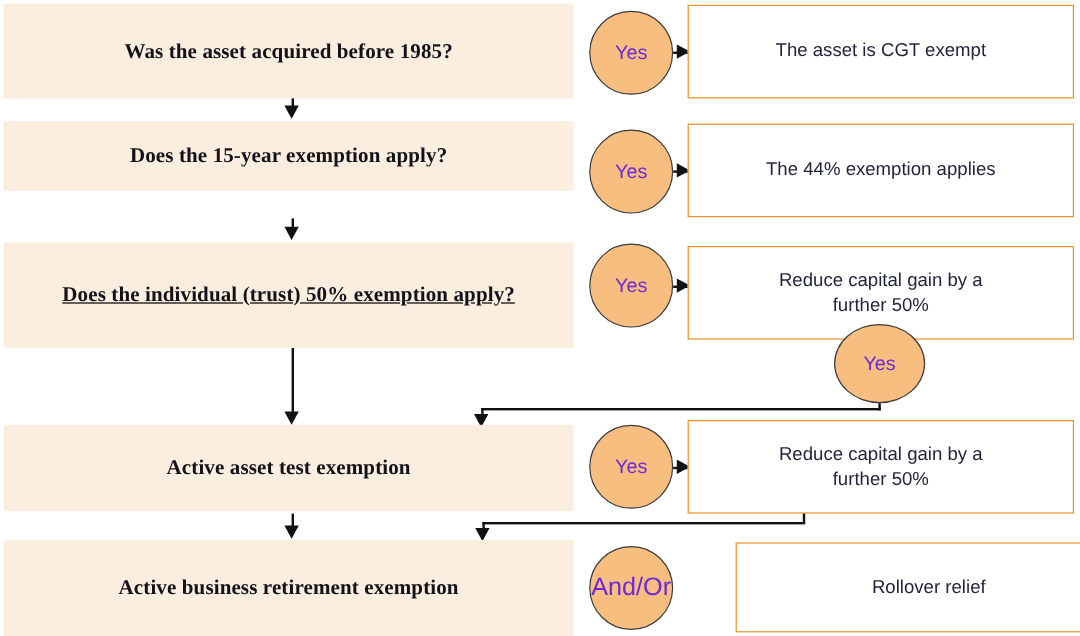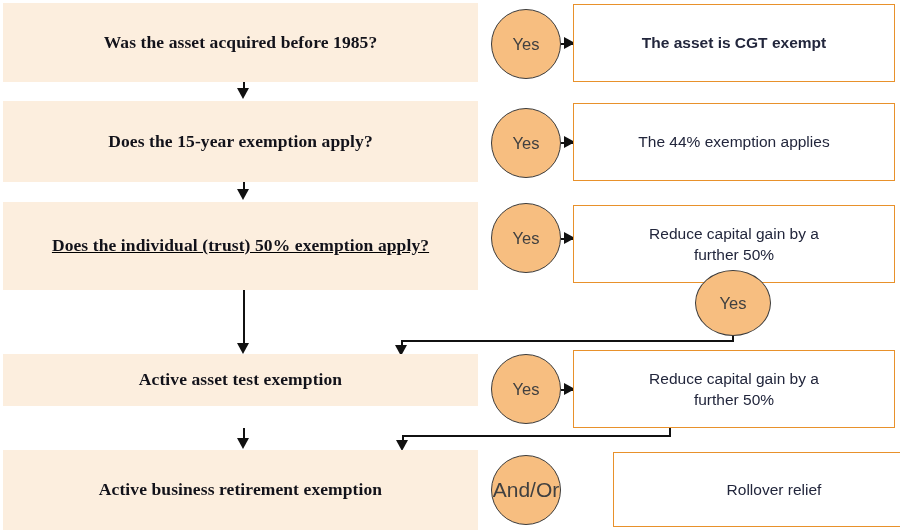--- a/index.html
+++ b/index.html
@@ -46,21 +46,21 @@
     background: #F7BE80;
     border: 1.4px solid #3b3b3b;
     display: flex;
     align-items: center;
     justify-content: center;
     box-sizing: border-box;
   }
   .circle-label {
     font-family: "Liberation Sans", sans-serif;
     font-size: 16.5px;
-    color: #404040;
+    color: #6d28d9;
     white-space: nowrap;
   }
   .circle-label.small {
     font-size: 21px;
   }
 
   
   .obox {
     position: absolute;
     left: 573px;
@@ -118,28 +118,28 @@
     <span class="band-label">Was the asset acquired before 1985?</span>
   </div>
 
   <div class="circle" style="left:491px; top:9px; width:70px; height:70px;">
     <span class="circle-label">Yes</span>
   </div>
 
   <div class="hline" style="left:561px; top:43px; width:16px;"></div>
   <div class="arrow-right" style="left:564px; top:37px;"></div>
 
-  <div class="obox" style="top:4px; height:78px;font-weight:bold;">
+  <div class="obox" style="top:4px; height:78px;">
     <span class="obox-label">The asset is CGT exempt</span>
   </div>
 
   <div class="vline" style="left:243px; top:82px; height:12px;"></div>
   <div class="arrow-down" style="left:237px; top:88px;"></div>
 
-  <div class="band" style="top:101px; height:81px;">
+  <div class="band" style="top:101px; height:58px;">
     <span class="band-label">Does the 15-year exemption apply?</span>
   </div>
 
   <div class="circle" style="left:491px; top:108px; width:70px; height:70px;">
     <span class="circle-label">Yes</span>
   </div>
 
   <div class="hline" style="left:561px; top:142px; width:16px;"></div>
   <div class="arrow-right" style="left:564px; top:136px;"></div>
 
@@ -173,21 +173,21 @@
   </div>
 
   <div class="vline" style="left:243px; top:290px; height:59px;"></div>
   <div class="arrow-down" style="left:237px; top:343px;"></div>
 
   <div class="vline" style="left:732px; top:336px; height:6px;"></div>
   <div class="hline" style="left:401px; top:340px; width:333px;"></div>
   <div class="vline" style="left:401px; top:340px; height:10px;"></div>
   <div class="arrow-down" style="left:395px; top:345px;"></div>
 
-  <div class="band" style="top:354px; height:52px;">
+  <div class="band" style="top:354px; height:72px;">
     <span class="band-label">Active asset test exemption</span>
   </div>
 
   <div class="circle" style="left:491px; top:354px; width:70px; height:70px;">
     <span class="circle-label">Yes</span>
   </div>
 
   <div class="hline" style="left:561px; top:389px; width:16px;"></div>
   <div class="arrow-right" style="left:564px; top:383px;"></div>
 

